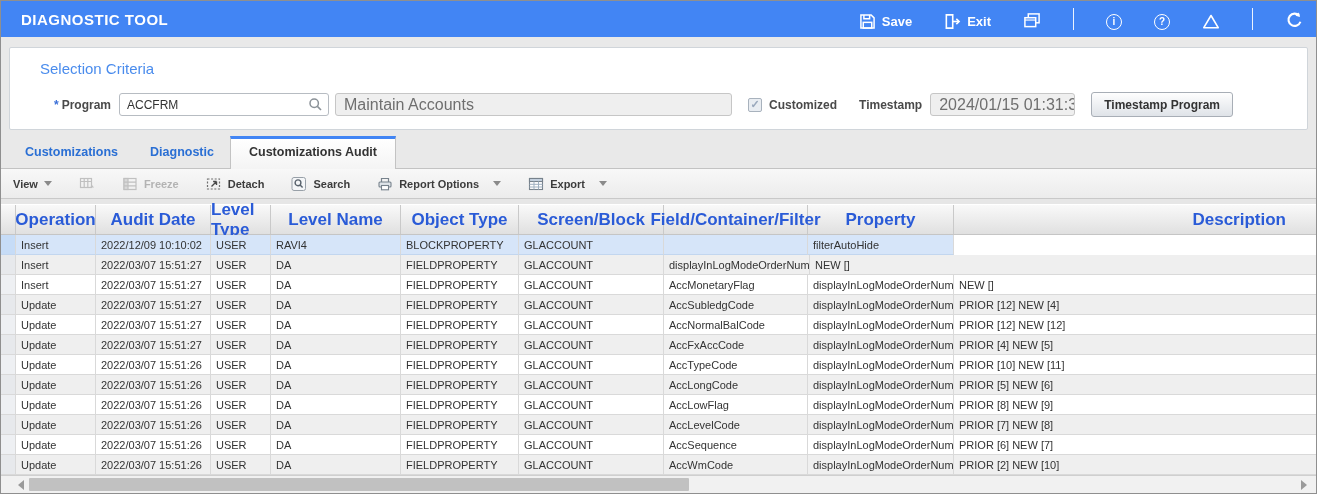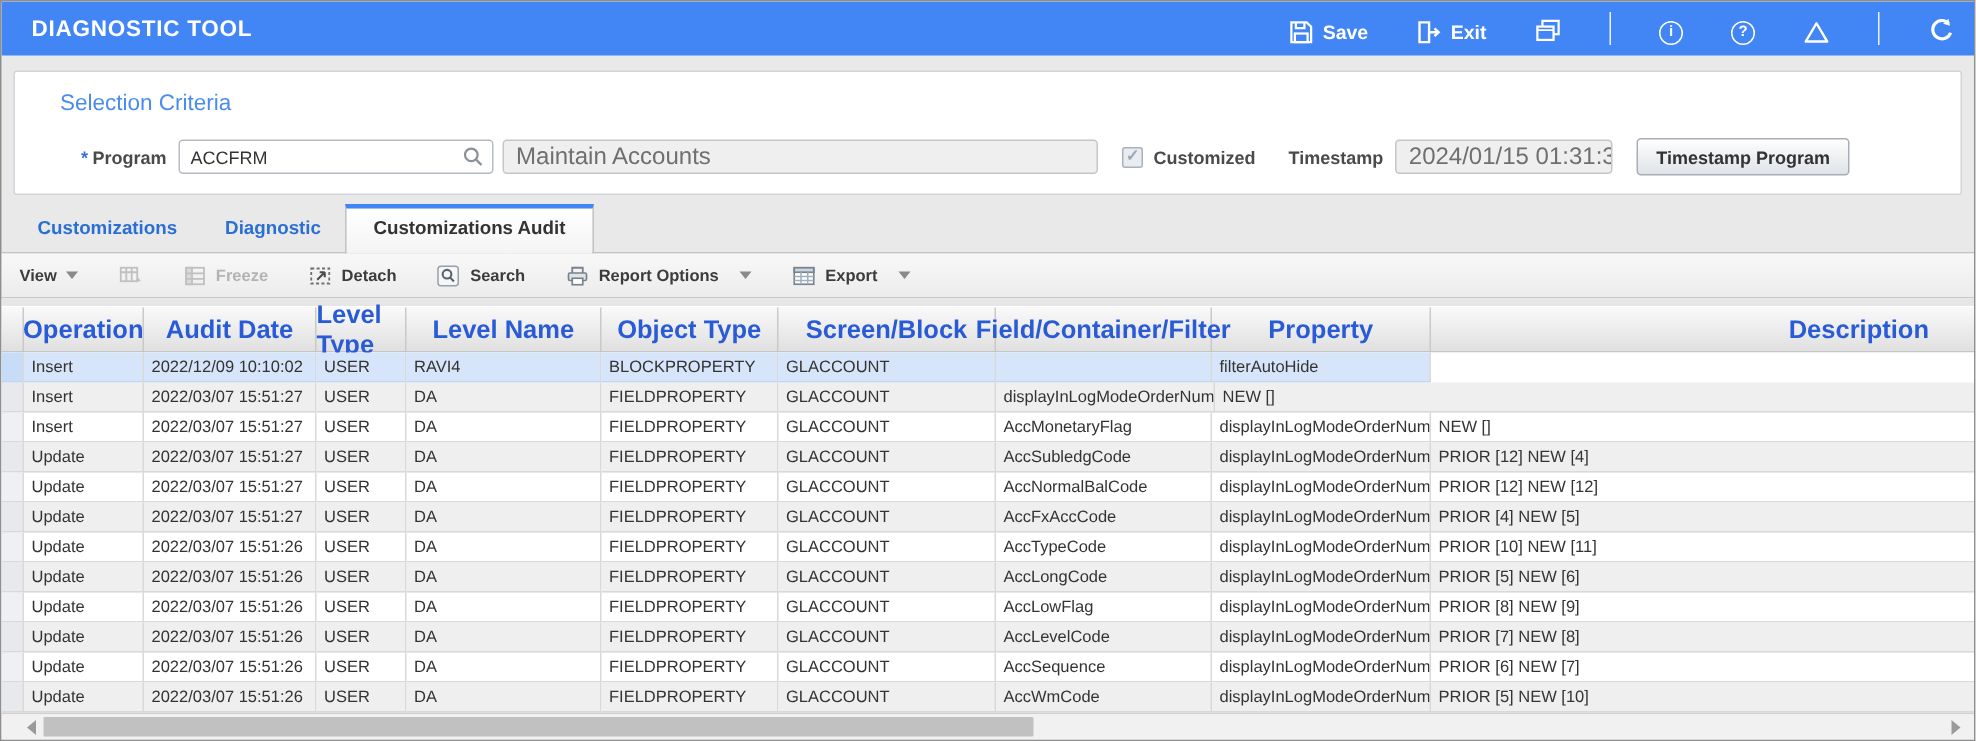--- a/index.html
+++ b/index.html
@@ -376,21 +376,21 @@
         <div class="grow band">
           <div class="gcell sel-cell" style="width: 15px;"></div>
           <div class="gcell" style="width: 80px;">Update</div>
           <div class="gcell" style="width: 115px;">2022/03/07 15:51:26</div>
           <div class="gcell" style="width: 60px;">USER</div>
           <div class="gcell" style="width: 130px;">DA</div>
           <div class="gcell" style="width: 118px;">FIELDPROPERTY</div>
           <div class="gcell" style="width: 145px;">GLACCOUNT</div>
           <div class="gcell" style="width: 144px;">AccWmCode</div>
           <div class="gcell" style="width: 146px;">displayInLogModeOrderNum</div>
-          <div class="gcell" style="flex: 1 1 0%; border-right: none;">PRIOR [5] NEW [10]</div>
+          <div class="gcell" style="flex: 1 1 0%; border-right: none;">PRIOR [2] NEW [10]</div>
         </div>
       </div>
     <div class="hscroll">
       <span class="scroll-arrow scroll-left"></span>
       <span class="thumb"></span>
       <span class="scroll-arrow scroll-right"></span>
     </div>
   </div>
 
 </div>

